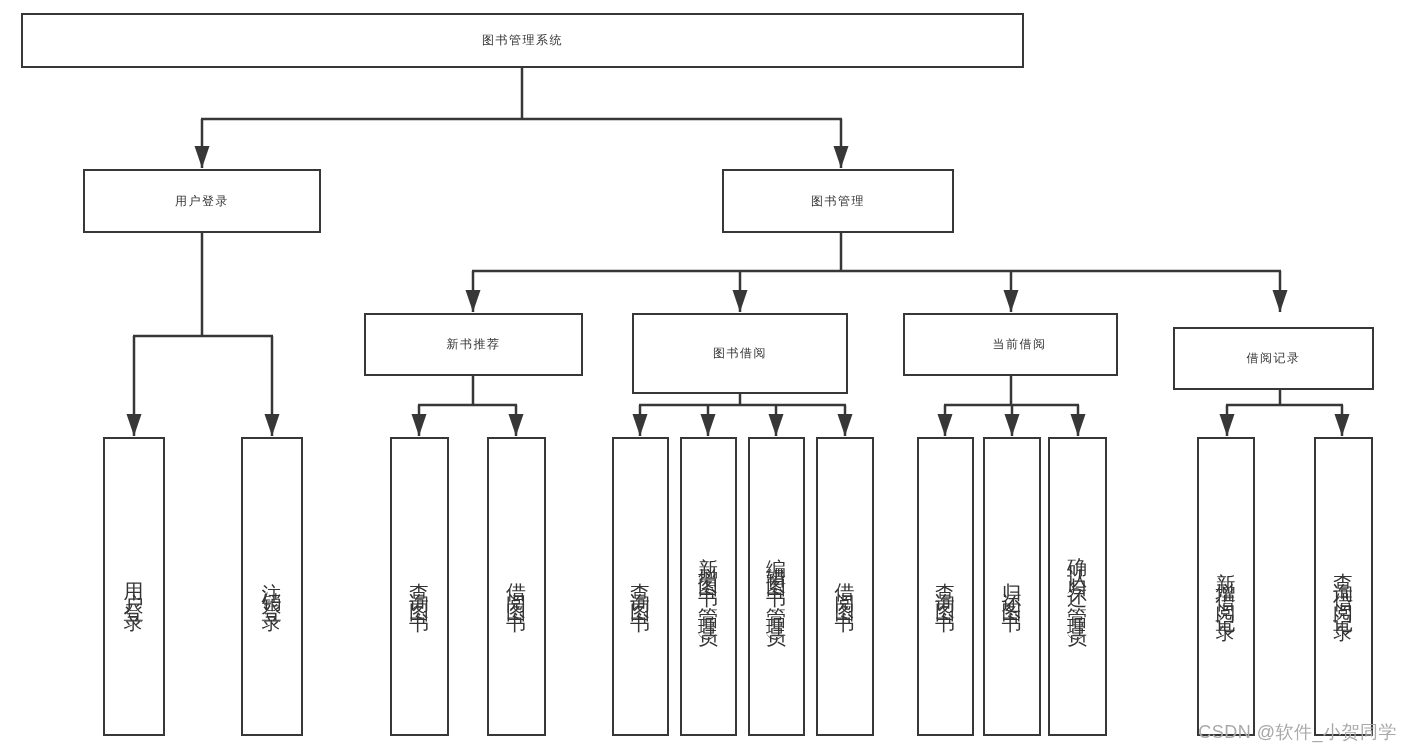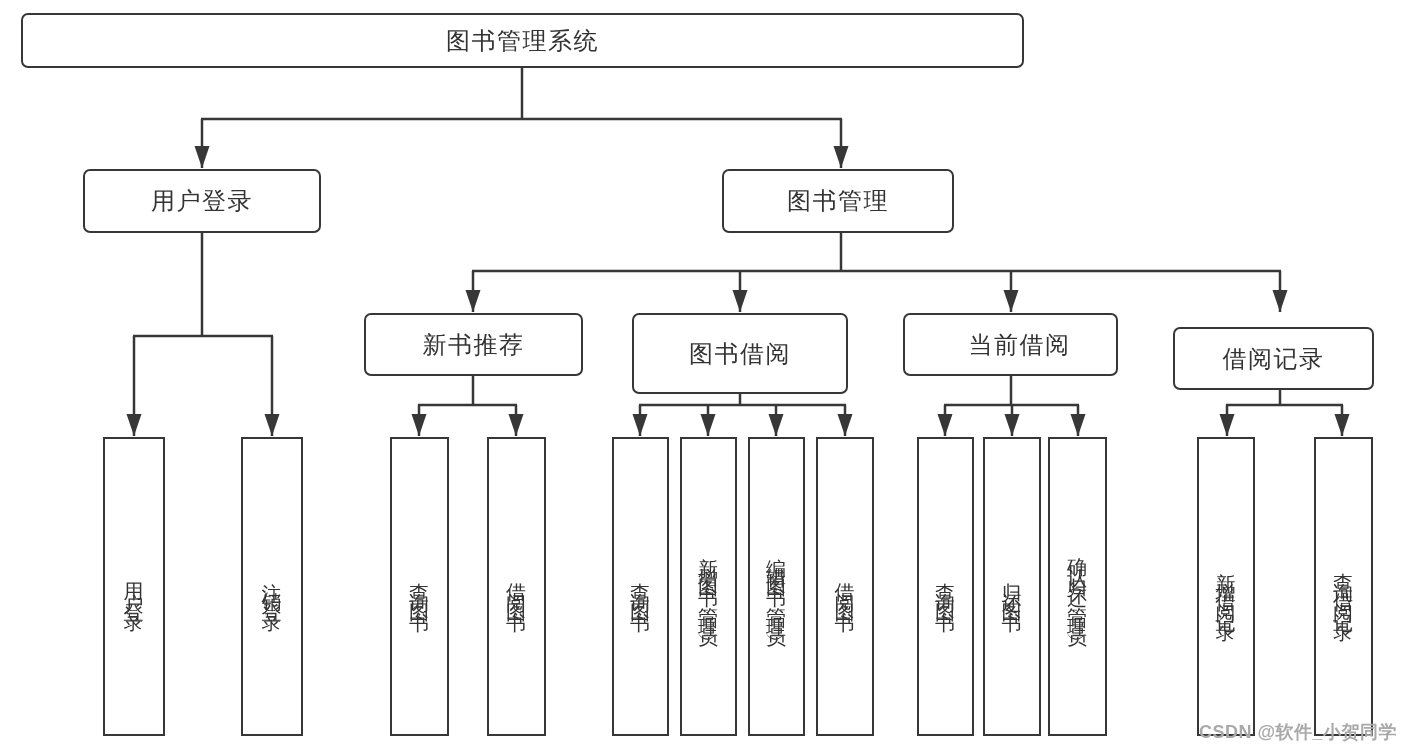--- a/index.html
+++ b/index.html
@@ -30,42 +30,40 @@
     background: #ffffff;
     border: 2.5px solid #373737;
     color: #333333;
     display: flex;
     align-items: center;
     justify-content: center;
     z-index: 2;
     text-align: center;
   }
   .hbox {
-    font-size: 24px;
+    font-size: 12px;
     letter-spacing: 1.5px;
     white-space: nowrap;
-    border-radius: 7px;
   }
   .vbox {
     writing-mode: vertical-rl;
     text-orientation: mixed;
     font-size: 20px;
     letter-spacing: 10px;
     line-height: 1;
   }
   .watermark {
     position: absolute;
     right: 8px;
     bottom: 3px;
     color: #a9a9a9;
     font-size: 18px;
     letter-spacing: 0.5px;
     z-index: 3;
     white-space: nowrap;
-    font-weight: bold;
   }
 </style>
 </head>
 <body>
 
 <div class="canvas">
 
   <svg class="connectors" viewBox="0 0 1405 747" xmlns="http://www.w3.org/2000/svg">
     <defs>
       <marker id="ah" markerUnits="userSpaceOnUse" markerWidth="26" markerHeight="18" viewBox="0 0 26 18" refX="23" refY="9" orient="auto">

